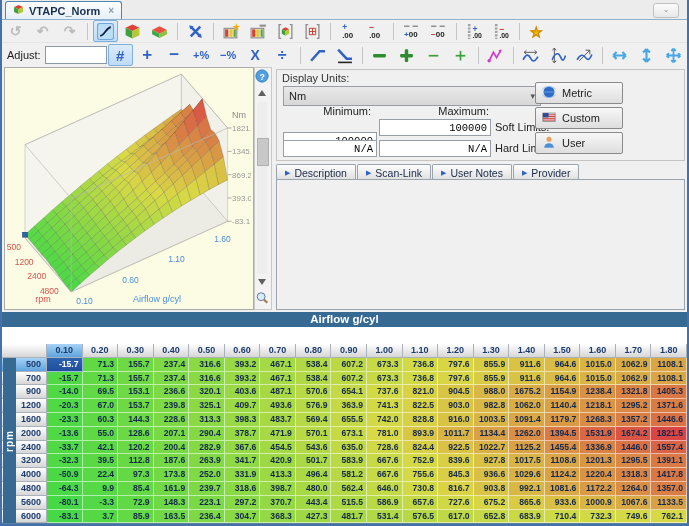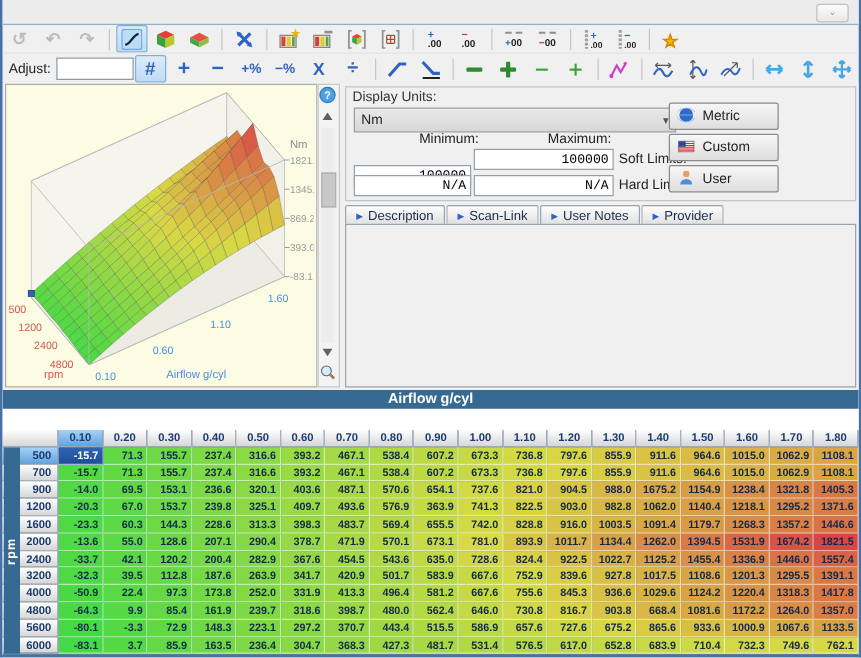--- a/index.html
+++ b/index.html
@@ -84,20 +84,29 @@
   .rpm-strip{position:absolute;left:1px;top:46px;width:13px;height:165px;background:#376A93;color:#FFF;
              display:flex;align-items:center;justify-content:center;}
   .rpm-strip span{writing-mode:vertical-rl;transform:rotate(180deg);font-size:10px;font-weight:700;letter-spacing:1px;}
 </style>
 </head>
 <body>
 
 <div id="app">
 
   <div class="tabstrip">
+    <div class="doc-tab">
+      <span id="tabcube"><svg width="11" height="11" viewBox="0 0 16 16">
+            <polygon points="8,1.5 14.5,4.5 8,7.5 1.5,4.5" fill="#E04038"></polygon>
+            <polygon points="1.5,4.5 8,7.5 8,14.5 1.5,11.5" fill="#3FA040"></polygon>
+            <polygon points="14.5,4.5 8,7.5 8,14.5 14.5,11.5" fill="#B8C832"></polygon>
+          </svg></span>
+      <span>VTAPC_Norm</span>
+      <span class="close">×</span>
+    </div>
     <div class="overflow-btn">⌄</div>
   </div>
 
   <div class="toolbar" id="tb1">
       <div class="tbtn" style="color: rgb(188, 188, 188); font-size: 14px;">↺</div>
       <div class="tbtn" style="color: rgb(188, 188, 188); font-size: 14px;">↶</div>
       <div class="tbtn" style="color: rgb(188, 188, 188); font-size: 14px;">↷</div>
       <div class="tsep"></div>
       <div class="tbtn active">
         <svg width="17" height="17" viewBox="0 0 16 16">
@@ -543,21 +552,21 @@
       </div>
   </div>
 
   <div class="right-panel">
     <div class="groupbox">
       <div class="gb-label">Display Units:</div>
       <div class="combo">
         <span>Nm</span>
         <span class="chev">▾</span>
       </div>
-      <span class="minmax-lab" style="left:14px;width:92px">Minimum:</span>
+      <span class="minmax-lab" style="left:2px;width:92px">Minimum:</span>
       <span class="minmax-lab" style="left:102px;width:110px">Maximum:</span>
       <input class="num-input" style="left: 6px; top: 62px; width: 86px;" value="-100000">
       <input class="num-input" style="left: 102px; top: 49px; width: 104px;" value="100000">
       <span class="limits-lab" style="top:51px">Soft Limits.</span>
       <input class="num-input" style="left: 6px; top: 70px; width: 86px;" value="N/A">
       <input class="num-input" style="left: 102px; top: 70px; width: 104px;" value="N/A">
       <span class="limits-lab" style="top:72px">Hard Limits.</span>
       <div id="unitbtns">
           <div class="unit-btn" style="top: 12px;">
             <span><svg width="14" height="14" viewBox="0 0 16 16">
@@ -836,21 +845,21 @@
         <div class="cell" style="background:hsl(102.4,66%,56%)">161.9</div>
         <div class="cell" style="background:hsl(96.9,66%,56%)">239.7</div>
         <div class="cell" style="background:hsl(91.4,66%,56%)">318.6</div>
         <div class="cell" style="background:hsl(85.8,66%,56%)">398.7</div>
         <div class="cell" style="background:hsl(80.2,66%,56%)">480.0</div>
         <div class="cell" style="background:hsl(74.6,66%,56%)">562.4</div>
         <div class="cell" style="background:hsl(68.9,66%,56%)">646.0</div>
         <div class="cell" style="background:hsl(63.2,66%,56%)">730.8</div>
         <div class="cell" style="background:hsl(57.5,66%,56%)">816.7</div>
         <div class="cell" style="background:hsl(51.8,66%,56%)">903.8</div>
-        <div class="cell" style="background:hsl(46.1,66%,56%)">668.4</div>
+        <div class="cell" style="background:hsl(46.1,66%,56%)">992.1</div>
         <div class="cell" style="background:hsl(40.5,66%,56%)">1081.6</div>
         <div class="cell" style="background:hsl(34.8,66%,56%)">1172.2</div>
         <div class="cell" style="background:hsl(29.2,66%,56%)">1264.0</div>
         <div class="cell" style="background:hsl(23.7,66%,56%)">1357.0</div>
         <div class="rhead">5600</div>
         <div class="cell" style="background:hsl(119.8,66%,56%)">-80.1</div>
         <div class="cell" style="background:hsl(114.2,66%,56%)">-3.3</div>
         <div class="cell" style="background:hsl(108.8,66%,56%)">72.9</div>
         <div class="cell" style="background:hsl(103.4,66%,56%)">148.3</div>
         <div class="cell" style="background:hsl(98.1,66%,56%)">223.1</div>

